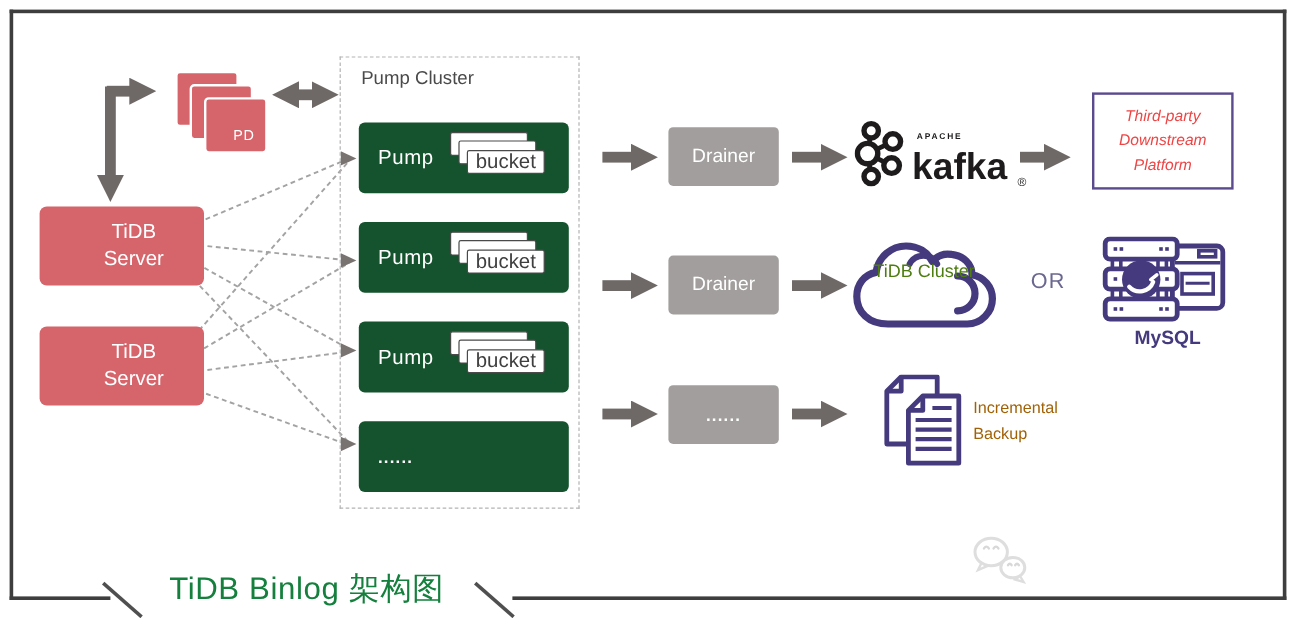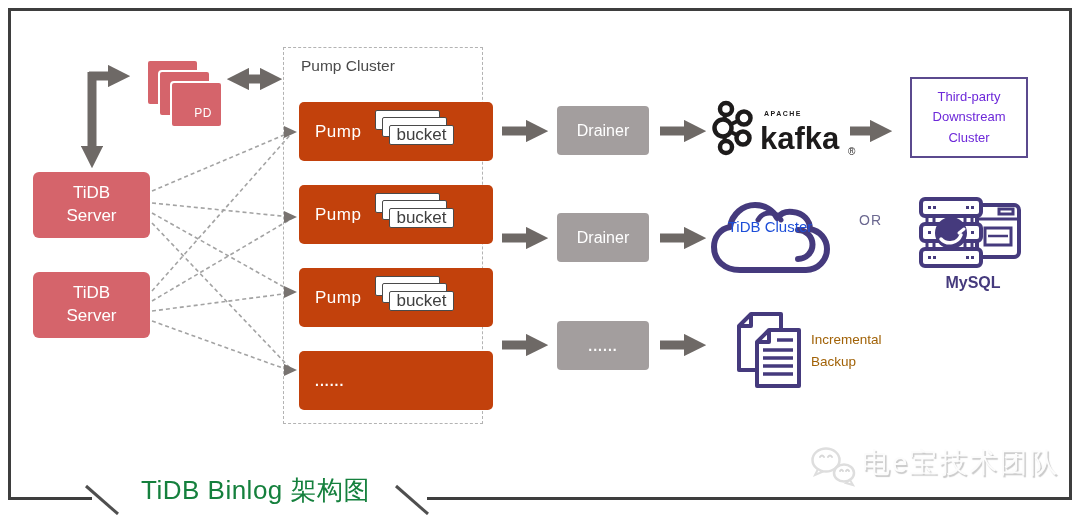--- a/index.html
+++ b/index.html
@@ -8,65 +8,65 @@
     font-family:"Liberation Sans","DejaVu Sans",sans-serif;
     background:#ffffff;
   }
   .abs{position:absolute;}
   
   .frame{position:absolute;background:#3e3e3e;}
   
   .red-box{
     position:absolute;background:#d5646b;border-radius:6px;color:#fff;
     display:flex;align-items:center;justify-content:center;text-align:center;
-    font-size:17px;line-height:1.35;
+    font-size:17px;line-height:1.35;padding-left:20px;
   }
   .pd-card{
     position:absolute;width:53px;height:47px;background:#d5646b;
     border:2px solid #fff;border-radius:4px;box-sizing:border-box;
   }
   .pd-label{
     position:absolute;right:9px;bottom:6px;color:#fff;font-size:12px;letter-spacing:.5px;margin-left:24px;
   }
   
   .cluster{
     position:absolute;left:283px;top:47px;width:200px;height:377px;
     border:1.6px dashed #b3b3b3;box-sizing:border-box;background:transparent;
   }
   .cluster-label{position:absolute;left:301px;top:57px;font-size:15.5px;color:#4a4a4a;}
   .pump-box{
-    position:absolute;left:299px;width:194px;height:59px;background:#c2410c;
+    position:absolute;left:299px;width:175px;height:59px;background:#14532d;
     border-radius:5px;color:#fff;
   }
   .pump-label{
     position:absolute;left:16px;top:0;height:100%;display:flex;align-items:center;
     font-size:17px;letter-spacing:.5px;
   }
   .dots-label{font-size:14px;font-weight:bold;letter-spacing:1px;}
   .bucket-card{
     position:absolute;width:65px;height:20px;background:#fff;border:1.5px solid #4a4a4a;
     border-radius:2px;box-sizing:border-box;display:flex;align-items:center;justify-content:center;
     font-size:17px;color:#3f3f3f;
   }
   
   .gray-box{
     position:absolute;left:557px;width:92px;height:49px;background:#a39e9e;border-radius:4px;
     color:#fff;display:flex;align-items:center;justify-content:center;font-size:16px;
   }
   
   .tp-box{
     position:absolute;left:910px;top:77px;width:118px;height:81px;border:2px solid #5b4a8e;
-    box-sizing:border-box;background:#fff;color:#6d28d9;font-size:13px;line-height:1.55;
-    display:flex;flex-direction:column;align-items:center;justify-content:center;text-align:center;
+    box-sizing:border-box;background:#fff;color:#ef4444;font-size:13px;line-height:1.55;
+    display:flex;flex-direction:column;align-items:center;justify-content:center;text-align:center;font-style:italic;
   }
   .cloud-text{
-    position:absolute;left:725px;top:217px;width:90px;text-align:center;color:#1d4ed8;
+    position:absolute;left:725px;top:217px;width:90px;text-align:center;color:#4d7c0f;
     font-size:15px;line-height:1.3;
   }
-  .or-label{position:absolute;left:859px;top:212px;color:#6b6890;font-size:14px;letter-spacing:1px;text-align:center;}
+  .or-label{position:absolute;left:859px;top:224px;color:#6b6890;font-size:18px;letter-spacing:1px;text-align:center;}
   .mysql-label{position:absolute;left:935px;top:274px;width:76px;text-align:center;
     color:#453a7d;font-size:16px;font-weight:bold;}
   .backup-text{position:absolute;left:811px;top:329px;color:#a16207;font-size:13.5px;line-height:1.65;}
   
   .title{position:absolute;left:141px;top:473px;font-size:26px;color:#15803d;letter-spacing:.5px;}
   
   .watermark{
     position:absolute;left:862px;top:444px;font-size:28px;letter-spacing:2px;color:#fcfcfc;
     text-shadow:1.5px 1.5px 1px #c9c9c9,-1px -1px 1px #ffffff;
   }
@@ -198,21 +198,21 @@
       </g>
     </g>
     <text x="52" y="16" font-size="7" font-weight="bold" letter-spacing="1.5" fill="#1d1b1b">APACHE</text>
     <text x="48" y="49" font-size="31" font-weight="bold" fill="#1d1b1b">kafka</text>
     <text x="136" y="55" font-size="10" fill="#1d1b1b">®</text>
   </svg>
 
   <div class="tp-box">
     <span>Third-party</span>
     <span>Downstream</span>
-    <span>Cluster</span>
+    <span>Platform</span>
   </div>
 
   <svg class="abs" style="left:706px;top:194px;" width="132" height="90" viewBox="0 0 132 90">
     <path d="M34,76 C18,76 8,66 8,53 C8,43 14,35 24,33 C26,20 37,11 49,11 C59,11 67,16 71,24 C75,19 81,17 87,18 C97,19 104,26 104,35 C114,37 121,45 121,55 C121,66 112,76 100,76 Z" fill="#ffffff" stroke="#453a7d" stroke-width="6" stroke-linejoin="round"></path>
     <path d="M52,26 a13,13 0 0 1 23,0" fill="none" stroke="#453a7d" stroke-width="5" stroke-linecap="round"></path>
     <path d="M92,36 a14,14 0 0 1 0,29" fill="none" stroke="#453a7d" stroke-width="6" stroke-linecap="round"></path>
   </svg>
   <div class="cloud-text">TiDB Cluster</div>
 
   <div class="or-label">OR</div>
@@ -279,15 +279,14 @@
       <ellipse cx="36" cy="29" rx="10" ry="8.5"></ellipse>
       <path d="M42,36 l3,5 l-7,-2 z" stroke-width="2"></path>
     </g>
     <g fill="none" stroke="#d8d8d8" stroke-width="2" stroke-linecap="round">
       <path d="M12,13 q2,-3 4,0"></path>
       <path d="M20,13 q2,-3 4,0"></path>
       <path d="M32,27 q1.5,-2.5 3,0"></path>
       <path d="M38,27 q1.5,-2.5 3,0"></path>
     </g>
   </svg>
-  <div class="watermark">电e宝技术团队</div>
 
 </div>
 
 </body></html>

